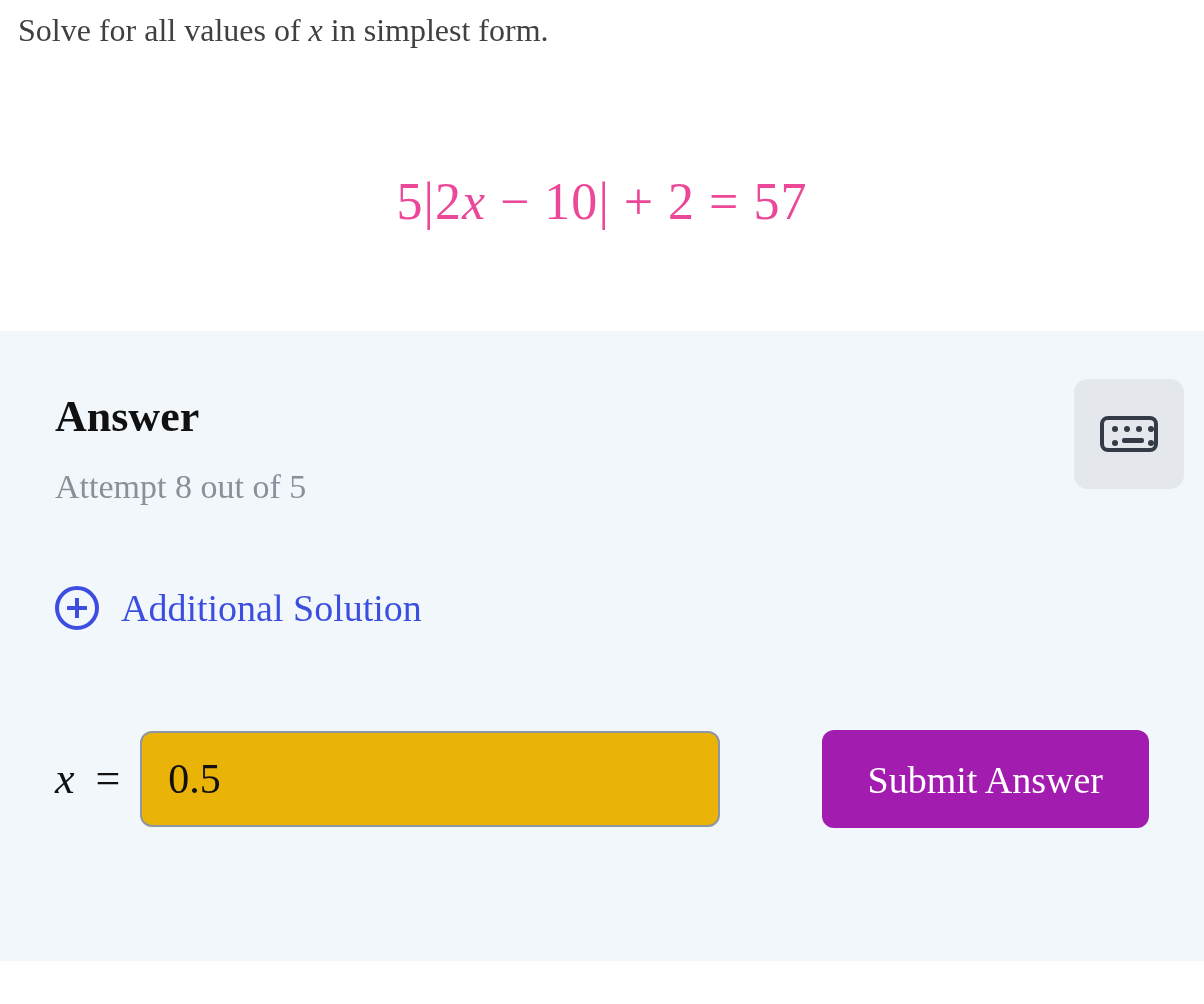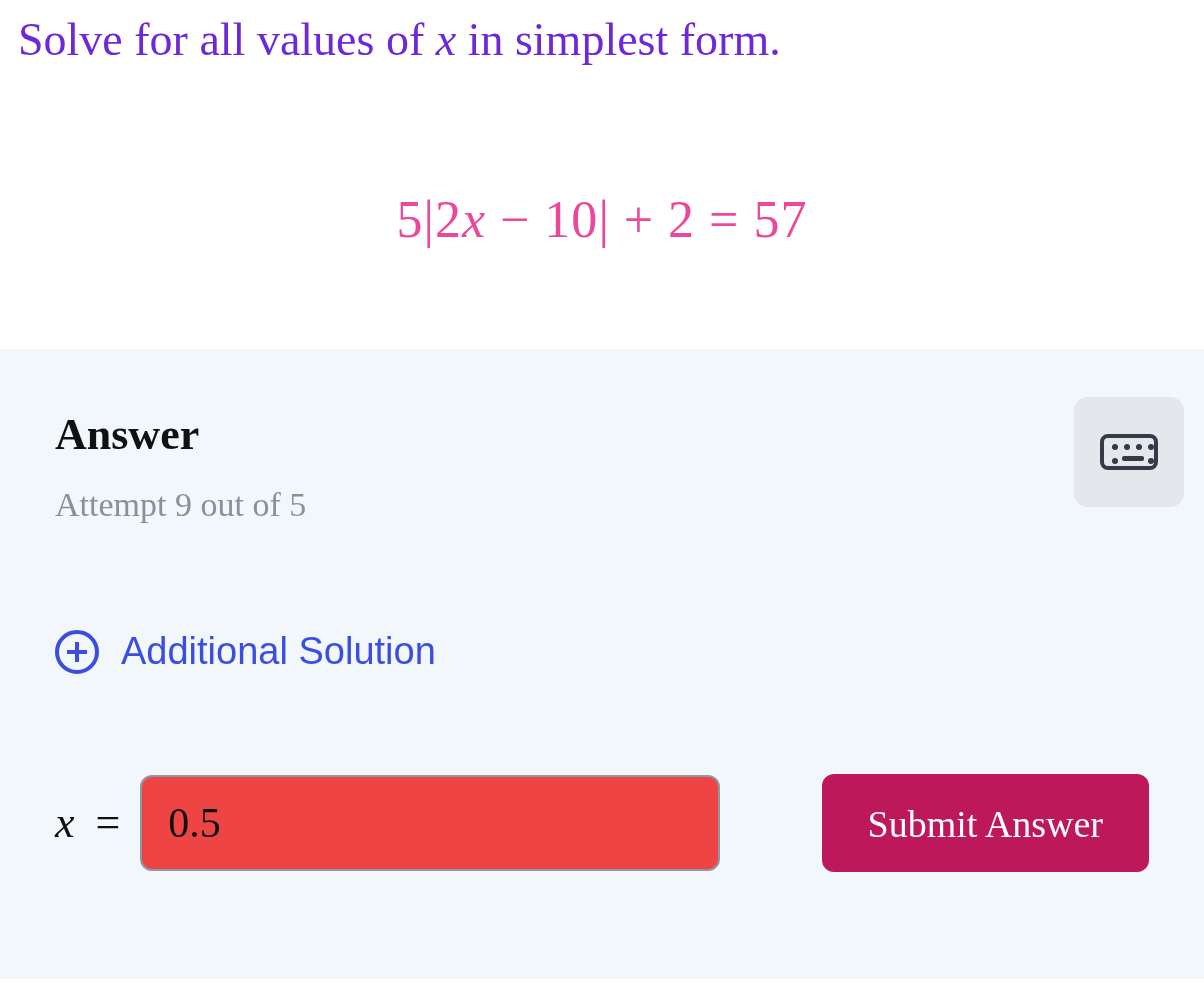--- a/index.html
+++ b/index.html
@@ -4,22 +4,22 @@
 <style>
   * { box-sizing: border-box; margin: 0; padding: 0; }
   body {
     font-family: Georgia, 'Times New Roman', serif;
     background: #fff;
     width: 1204px;
     height: 1004px;
     overflow: hidden;
   }
   .prompt {
-    font-size: 46px;
-    color: #6d28d9;
+    font-size: 32px;
+    color: #404040;
     padding: 10px 8px 0 18px;
     line-height: 1.3;
   }
   .prompt .var {
     font-style: italic;
     font-family: Georgia, serif;
   }
   .equation-wrap {
     text-align: center;
     padding: 120px 0 100px 0;
@@ -92,23 +92,23 @@
     position: absolute;
     left: 18px;
     bottom: 5px;
     width: 22px;
     height: 5px;
     background: #343a46;
     border-radius: 2px;
   }
   .options-row {
     display: flex;
-    margin-top: 106px;
-    align-items: center;
-    font-family: Liberation Sans, sans-serif;
+    margin-top: 80px;
+    align-items: center;
+    font-family: Liberation Serif, serif;
   }
   .opt {
     display: flex;
     align-items: center;
     gap: 22px;
     color: #3b4ee0;
     font-size: 38px;
     cursor: pointer;
   }
   .opt-icon {
@@ -151,26 +151,26 @@
   }
   .x-equals .eq { font-style: normal; margin-left: 10px; }
   .answer-input {
     font-family: Georgia, serif;
     font-size: 42px;
     padding: 18px 26px;
     width: 580px;
     height: 96px;
     border: 2px solid #8f97a3;
     border-radius: 12px;
-    background: #ef4444;
+    background: #eab308;
     color: #111;
   }
   .submit-btn {
     margin-left: auto;
-    background: #be185d;
+    background: #a21caf;
     color: #fff;
     font-family: Georgia, serif;
     font-size: 38px;
     border: none;
     border-radius: 12px;
     padding: 28px 46px;
     cursor: pointer;
     height: 98px;
   }
 </style>
@@ -184,21 +184,21 @@
 <div class="equation-wrap">
   <span class="equation">
     <span>5</span><span>|</span><span>2</span><span class="var">x</span><span> − 10</span><span>|</span><span> + 2 = 57</span>
   </span>
 </div>
 
 <div class="answer-panel">
   <div class="answer-header">
     <div>
       <div class="answer-title">Answer</div>
-      <div class="attempt">Attempt 9 out of 5</div>
+      <div class="attempt">Attempt 8 out of 5</div>
     </div>
   </div>
 
   <div class="kbd-btn">
     <div class="kbd-icon-rect"></div>
   </div>
 
   <div class="options-row">
     <div class="opt">
       <span class="opt-icon plus"></span>

